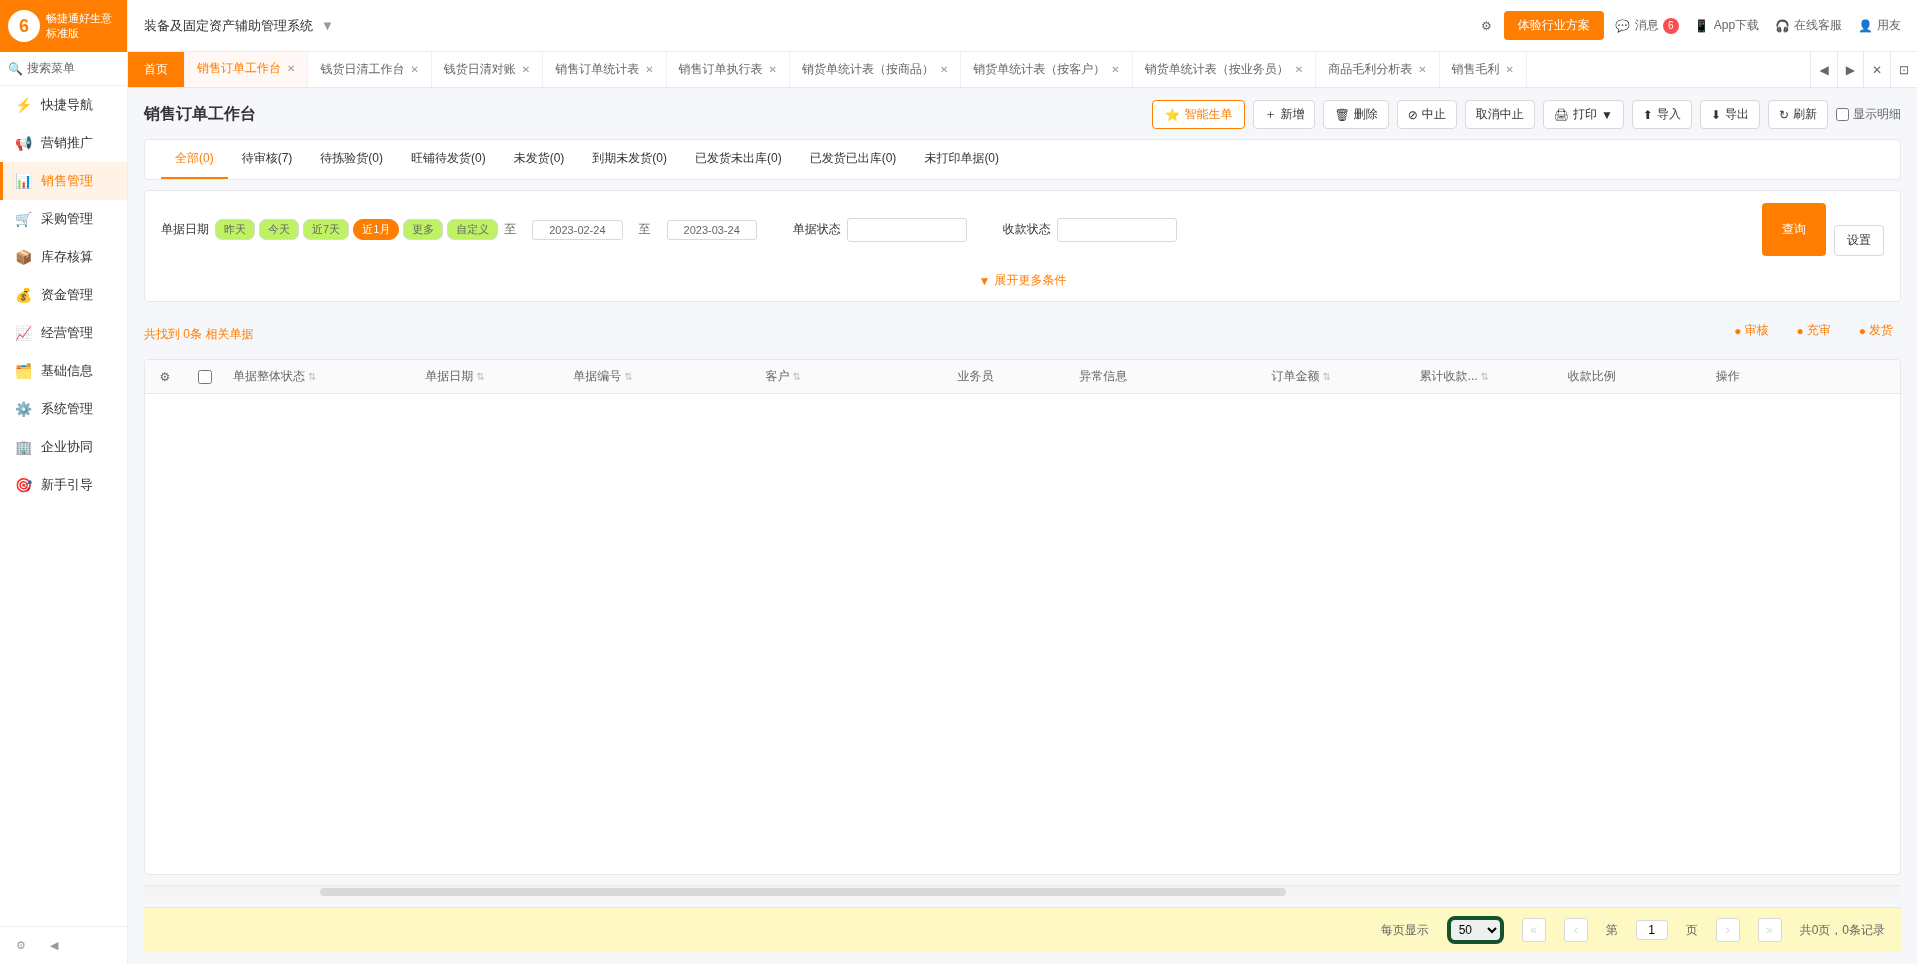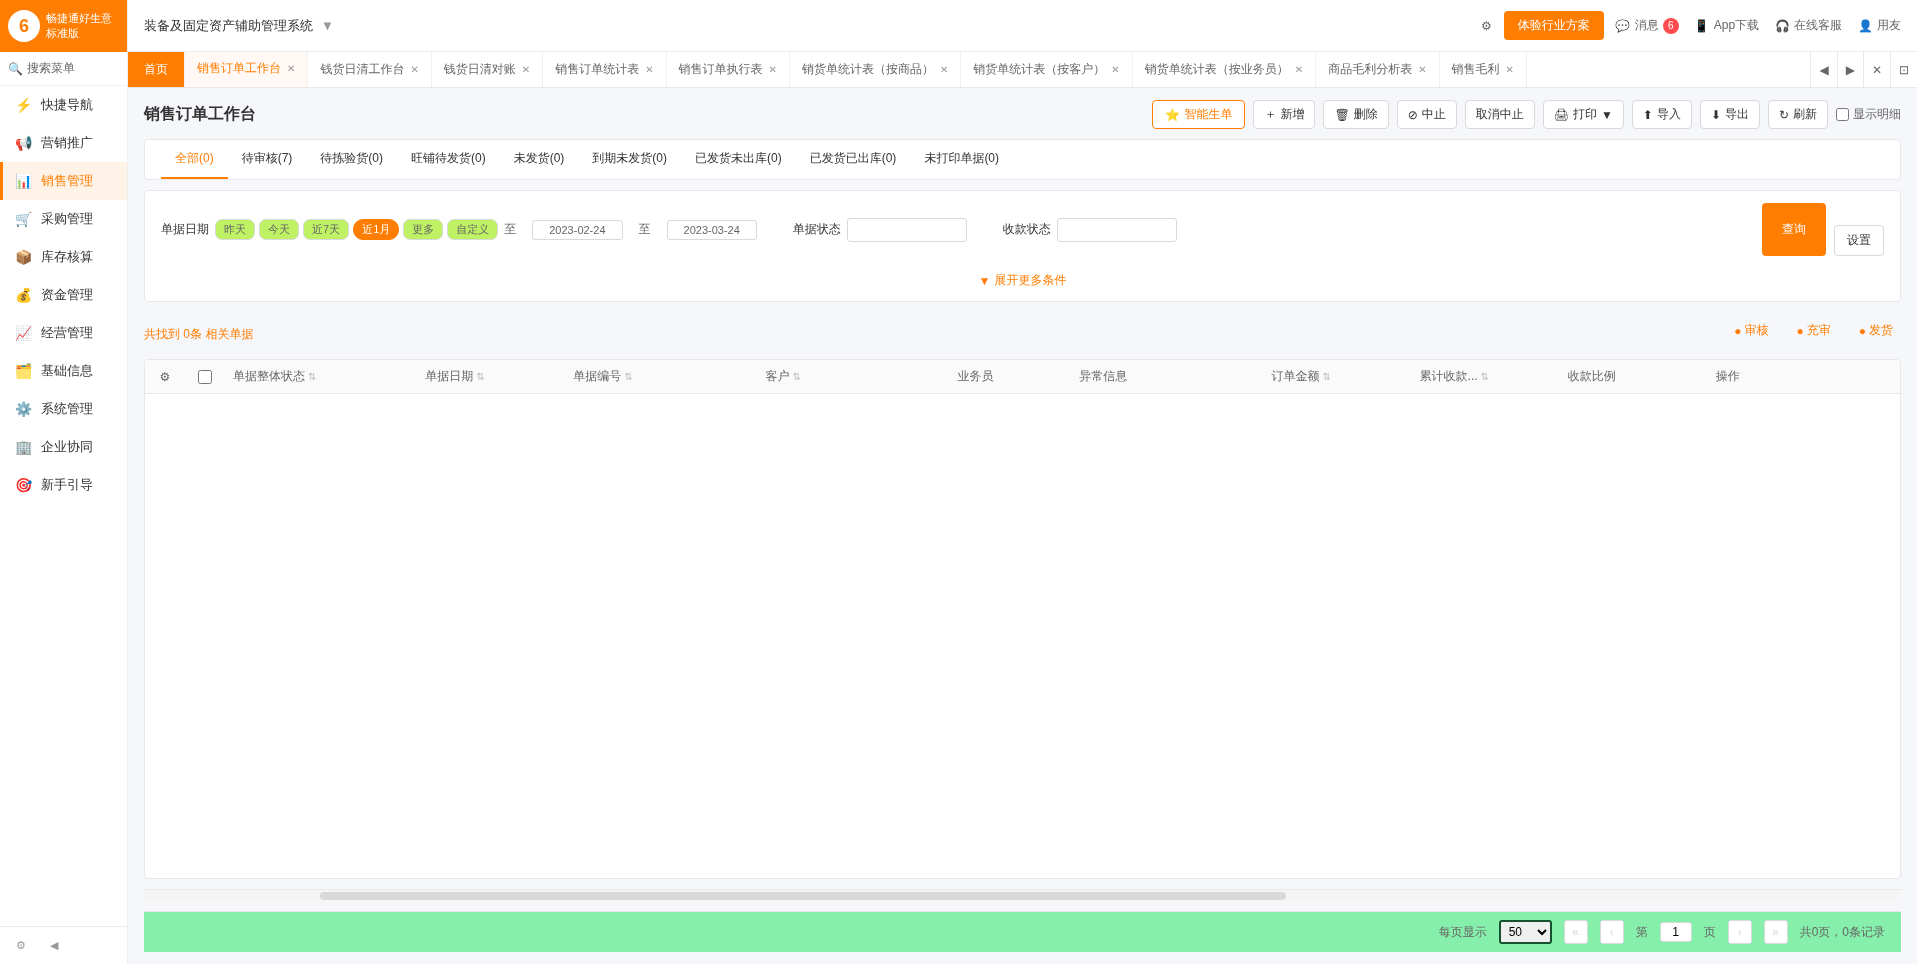--- a/index.html
+++ b/index.html
@@ -89,22 +89,22 @@
     .th-amount { flex: 1.5; min-width: 90px; }
     .th-collected { flex: 1.5; min-width: 90px; }
     .th-ratio { flex: 1.5; min-width: 90px; }
     .th-ops { flex: 2; min-width: 120px; }
     .sort-icon { color: #bbb; font-size: 10px; display: flex; flex-direction: column; gap: 1px; }
     .empty-state { display: flex; flex-direction: column; align-items: center; justify-content: center; padding: 60px 0; }
     .empty-icon { width: 80px; height: 80px; font-size: 60px; color: #ffc89a; margin-bottom: 12px; }
     .empty-text { color: #bbb; font-size: 13px; }
 
     
-    .pagination { background: #86efac; border-top: 1px solid #e8e8e8; padding: 8px 16px; display: flex; align-items: center; justify-content: flex-end; gap: 12px; font-size: 12px; color: #666; }
-    .page-size-select { border: 2px solid #14532d; border-radius: 3px; padding: 2px 4px; font-size: 12px; }
+    .pagination { background: #fef9c3; border-top: 1px solid #e8e8e8; padding: 8px 16px; display: flex; align-items: center; justify-content: flex-end; gap: 18px; font-size: 12px; color: #666; }
+    .page-size-select { border: 4px solid #14532d; border-radius: 8px; padding: 2px 4px; font-size: 12px; }
     .page-btn { width: 24px; height: 24px; border: 1px solid #d9d9d9; border-radius: 3px; display: flex; align-items: center; justify-content: center; cursor: pointer; background: #fff; }
     .page-btn.disabled { color: #d9d9d9; cursor: not-allowed; }
     .page-input { width: 32px; border: 1px solid #d9d9d9; border-radius: 3px; text-align: center; padding: 2px; font-size: 12px; }
 
     .checkbox { width: 14px; height: 14px; border: 1px solid #d9d9d9; border-radius: 2px; cursor: pointer; }
 
     
     .scroll-track { height: 12px; background: #f5f5f5; border-top: 1px solid #e8e8e8; position: relative; }
     .scroll-thumb { position: absolute; left: 10%; width: 55%; height: 8px; top: 2px; background: #d9d9d9; border-radius: 4px; }
   </style>

